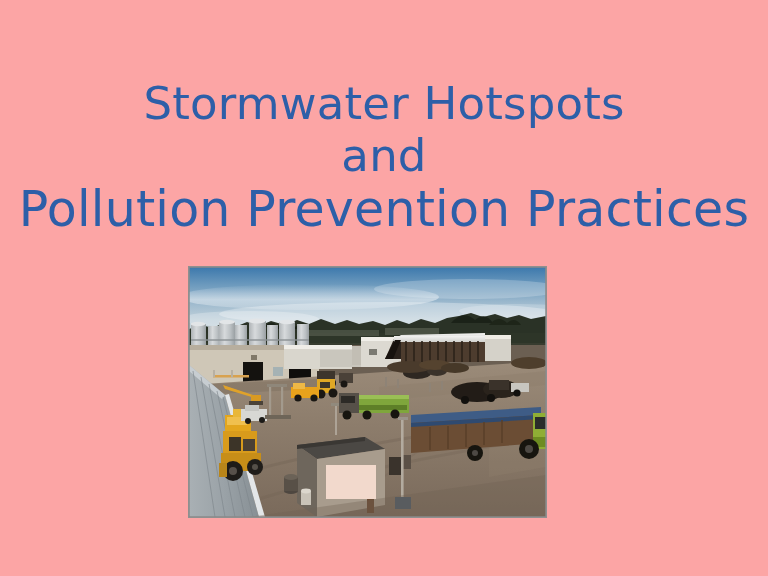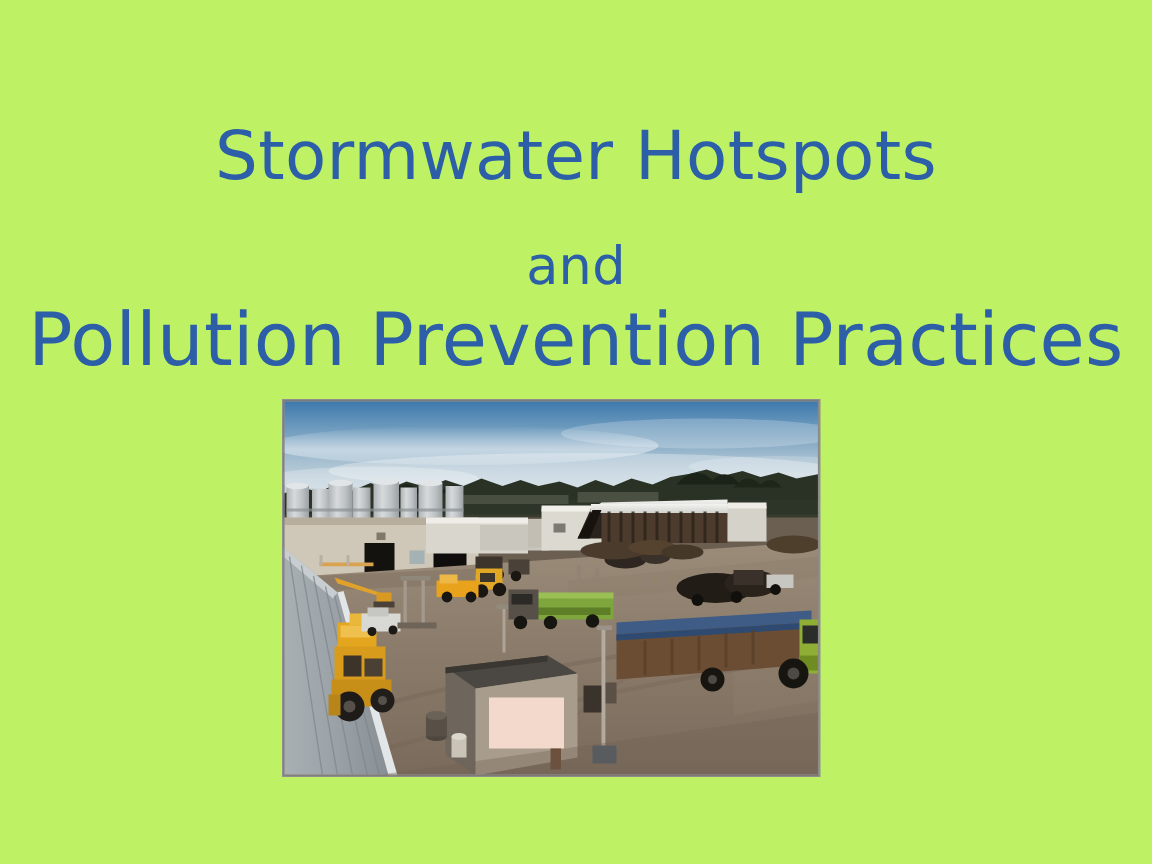--- a/index.html
+++ b/index.html
@@ -11,42 +11,42 @@
     height: 576px;
     background: #ffffff;
     font-family: "DejaVu Sans", sans-serif;
     overflow: hidden;
   }
 
   #slide {
     position: relative;
     width: 768px;
     height: 576px;
-    background: #bef264;
+    background: #fca5a5;
   }
 
   
   #title-block {
     position: absolute;
     left: 0;
     top: 78px;
     width: 768px;
     text-align: center;
     line-height: 1.16;
     letter-spacing: 0.2px;
   }
   .title-line {
     display: block;
     font-family: "DejaVu Sans", sans-serif;
     font-weight: 400;
     font-size: 45px;
     color: #2D5FA8;
   }
   .title-line.l1 { font-size: 45px; }
-  .title-line.l2 { font-size: 35px; margin-top: 28px; }
+  .title-line.l2 { font-size: 45px; }
   .title-line.l3 { font-size: 49px; }
 
   
   #photo-frame {
     position: absolute;
     left: 189px;
     top: 267px;
     width: 357px;
     height: 250px;
     overflow: hidden;

